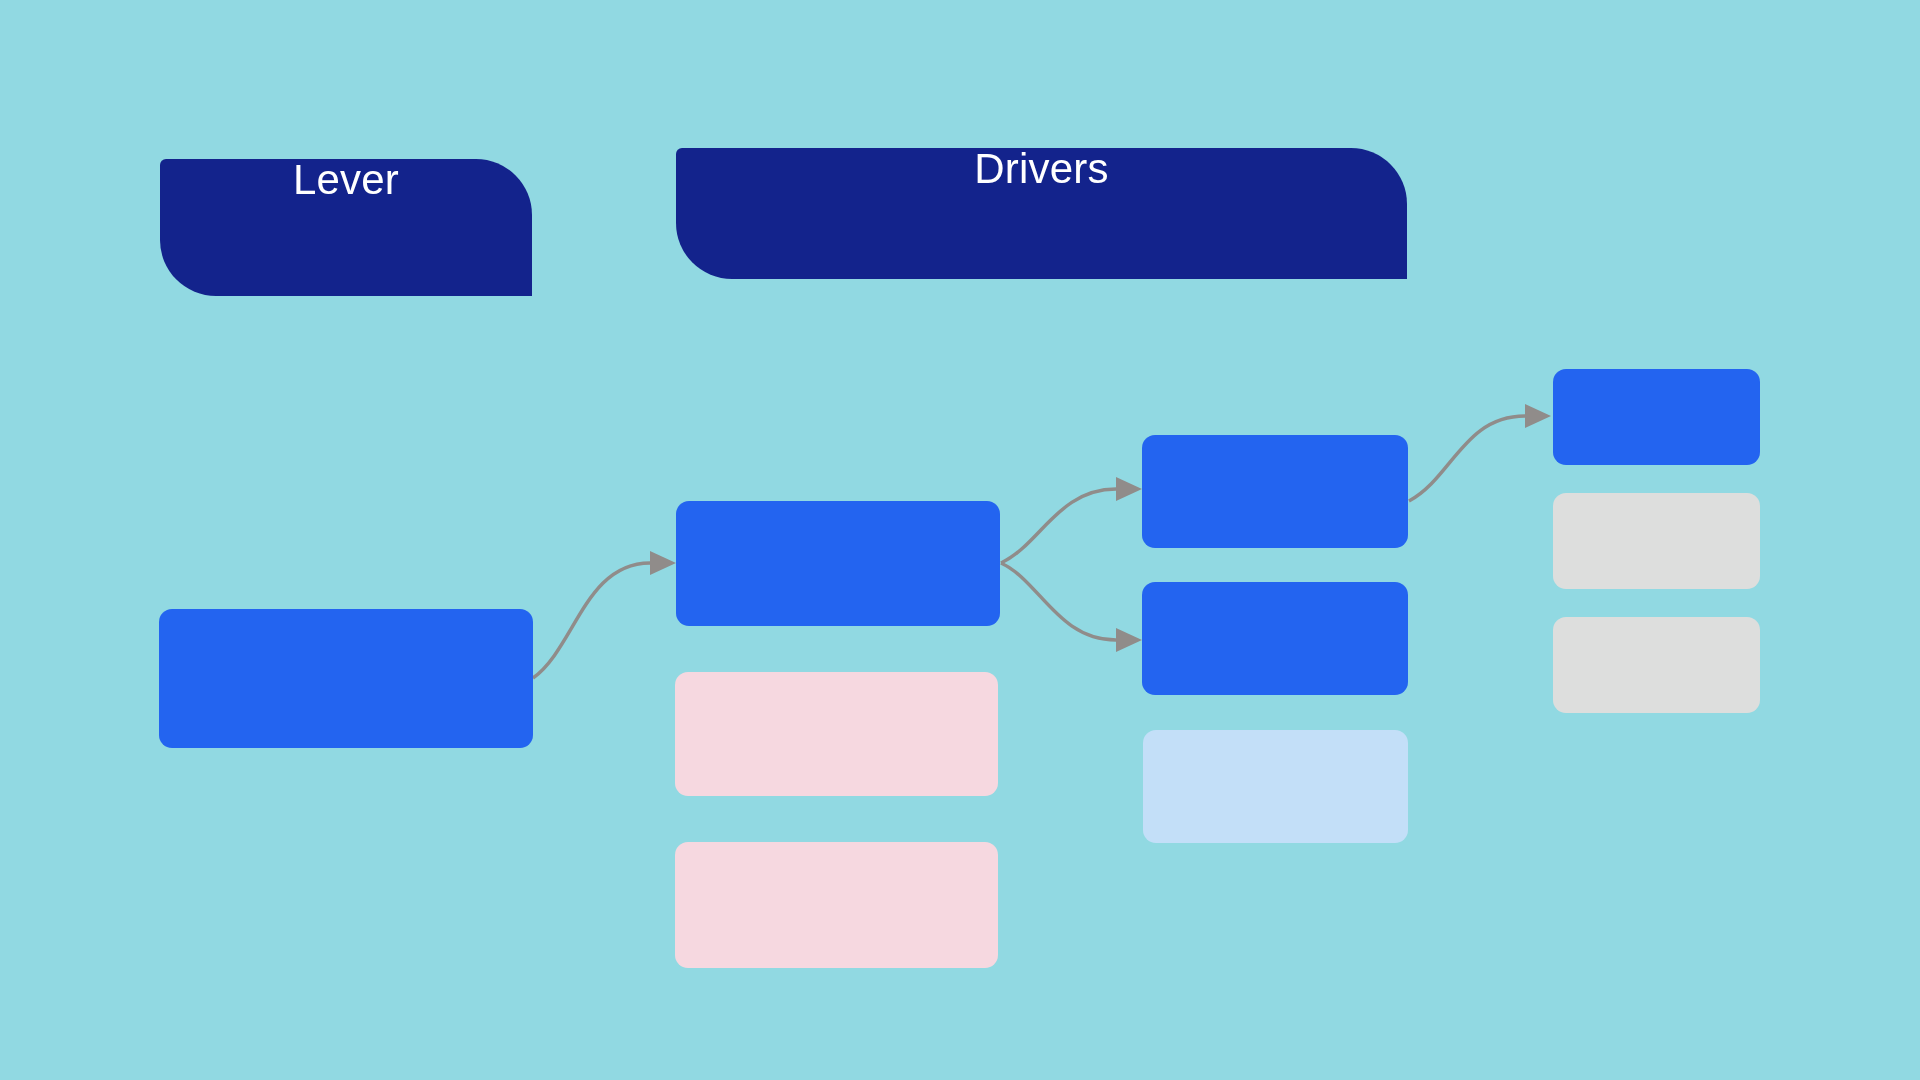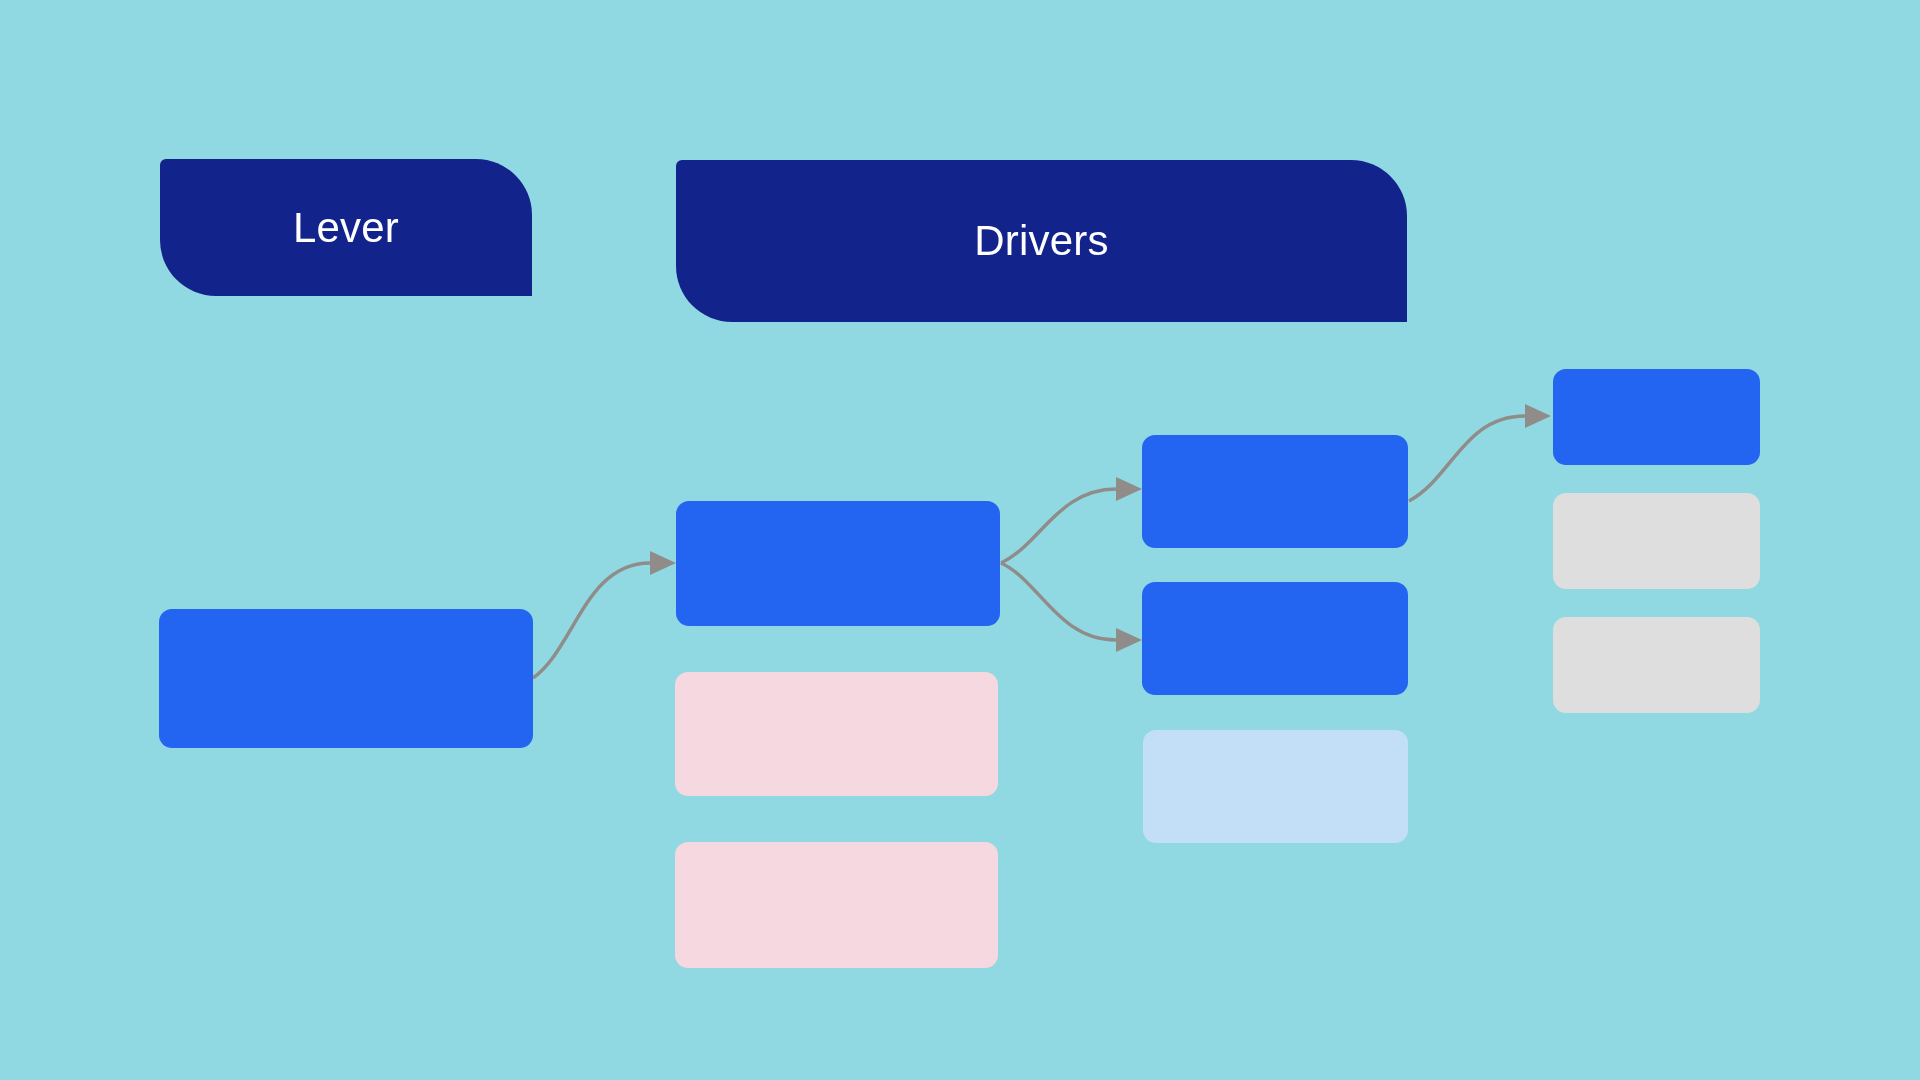--- a/index.html
+++ b/index.html
@@ -31,41 +31,41 @@
   }
   .connector-layer polygon {
     fill: var(--arrow, #908c8a);
     stroke: none;
   }
   .hdr {
     position: absolute;
     background: var(--navy, #13238c);
     border-radius: 6px 56px 0 56px;
     display: flex;
-    align-items: center;
+    align-items: flex-start;
     justify-content: center;
   }
   .hdr span {
     color: var(--header_text, #ffffff);
     font-size: 42px;
     font-weight: 400;
     line-height: 1;
     letter-spacing: 0.2px;
   }
   .node {
     position: absolute;
     border-radius: 13px;
   }
   .c-blue      { background: var(--blue, #2364f0); }
   .c-pink      { background: var(--pink, #f6d8e0); }
   .c-pale-blue { background: var(--pale_blue, #c3dff8); }
   .c-gray      { background: var(--gray, #dddedd); }
 
   .hdr-lever   { left: 160px;  top: 159px; width: 372px; height: 137px; }
-  .hdr-drivers { left: 676px;  top: 160px; width: 731px; height: 162px; }
+  .hdr-drivers { left: 676px;  top: 148px; width: 731px; height: 131px; }
   .hdr-work    { left: 1550px; top: 159px; width: 187px; height: 138px; }
 
   .lever-node         { left: 159px;  top: 609px; width: 374px; height: 139px; }
   .drivers-node       { left: 676px;  top: 501px; width: 324px; height: 125px; }
   .pink-node-1        { left: 675px;  top: 672px; width: 323px; height: 124px; }
   .pink-node-2        { left: 675px;  top: 842px; width: 323px; height: 126px; }
   .branch-top-node    { left: 1142px; top: 435px; width: 266px; height: 113px; }
   .branch-bottom-node { left: 1142px; top: 582px; width: 266px; height: 113px; }
   .pale-blue-node     { left: 1143px; top: 730px; width: 265px; height: 113px; }
   .work-node          { left: 1553px; top: 369px; width: 207px; height: 96px; }

